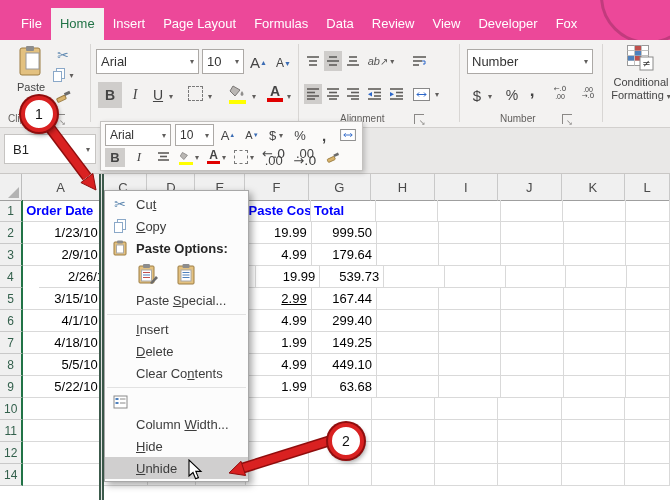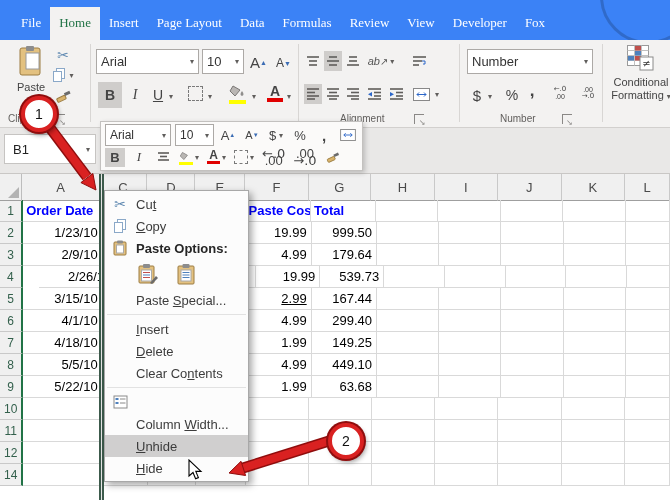--- a/index.html
+++ b/index.html
@@ -1,20 +1,20 @@
 <!DOCTYPE html>
 <html><head>
 <meta charset="utf-8">
 <style>
   html,body{margin:0;padding:0;background:#888;}
   .app{position:relative;width:670px;height:500px;overflow:hidden;background:#fff;
        font-family:"Liberation Sans",sans-serif;-webkit-font-smoothing:antialiased;}
   
-  .tabbar{position:absolute;top:0;left:0;width:670px;height:40px;background:#3b82f6;
-          display:flex;align-items:flex-end;padding-left:12px;box-sizing:border-box;overflow:hidden;font-family:Liberation Serif, serif;}
+  .tabbar{position:absolute;top:0;left:0;width:670px;height:40px;background:#ec4899;
+          display:flex;align-items:flex-end;padding-left:12px;box-sizing:border-box;overflow:hidden;}
   .arc{position:absolute;right:-26px;top:-52px;width:90px;height:90px;border-radius:50%;
        border:3px solid rgba(0,0,0,0.18);}
   .tab{color:#fff;font-size:13px;padding:8px 9px 9px;white-space:nowrap;cursor:default;}
   .tab.selected{background:#f3f2f1;color:#217346;}
   
   .ribbon{position:absolute;top:40px;left:0;width:670px;height:88px;background:#f3f2f1;
           border-bottom:1px solid #d2d0ce;box-sizing:border-box;}
   .ribbon *{box-sizing:border-box;}
   .abs{position:absolute;}
   .vsep{position:absolute;top:4px;height:78px;width:1px;background:#d8d6d4;}
@@ -89,22 +89,22 @@
 <body>
 
 <div class="app">
 
   <div class="tabbar">
     <span class="arc"></span>
     <div class="tab">File</div>
     <div class="tab selected">Home</div>
     <div class="tab">Insert</div>
     <div class="tab">Page Layout</div>
+    <div class="tab">Formulas</div>
     <div class="tab">Data</div>
-    <div class="tab">Formulas</div>
     <div class="tab">Review</div>
     <div class="tab">View</div>
     <div class="tab">Developer</div>
     <div class="tab">Fox</div>
   </div>
 
   <div class="ribbon">
 
     <div class="abs" style="left:14px;top:5px;width:34px;text-align:center;">
       <svg width="26" height="32" viewBox="0 0 26 32">
@@ -582,27 +582,27 @@
             <line x1="7" y1="4" x2="12.5" y2="4" stroke="#888"></line>
             <rect x="2.5" y="7" width="3" height="2" fill="#4f81bd"></rect>
             <line x1="7" y1="8" x2="12.5" y2="8" stroke="#888"></line>
           </svg>
         </span>
       </div>
       <div class="mi">
         <span class="ic"></span>
         <span class="lbl">Column <span class="uline">W</span>idth...</span>
       </div>
+      <div class="mi">
+        <span class="ic"></span>
+        <span class="lbl"><span class="uline">H</span>ide</span>
+      </div>
       <div class="mi hl">
         <span class="ic"></span>
         <span class="lbl"><span class="uline">U</span>nhide</span>
-      </div>
-      <div class="mi">
-        <span class="ic"></span>
-        <span class="lbl"><span class="uline">H</span>ide</span>
       </div>
     </div>
 
   <div class="minibar">
     <div class="mrow">
       <div class="combo" style="width:66px;">
           <span>Arial</span>
           <span class="dd">▾</span>
         </div>
       <div class="combo" style="width:34px;">

